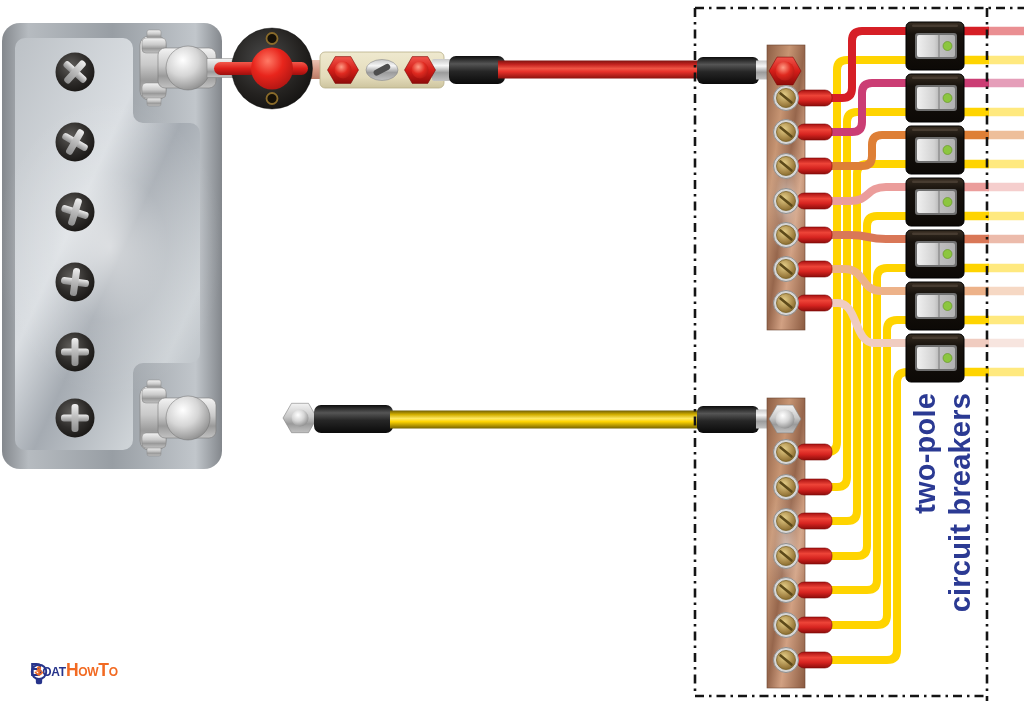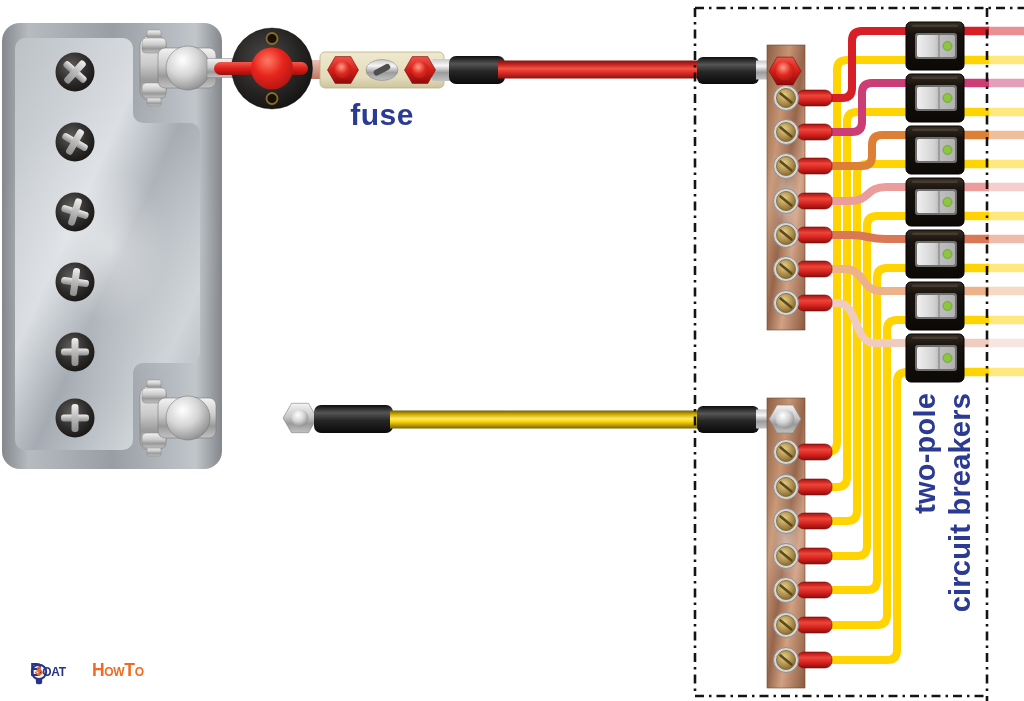--- a/index.html
+++ b/index.html
@@ -8,21 +8,21 @@
   svg{position:absolute;left:0;top:0;}
   .lbl{position:absolute;font-weight:bold;color:#2b3a93;}
   .lbl-fuse{left:332px;top:98px;width:100px;text-align:center;font-size:30px;letter-spacing:0.5px;}
   .lbl-breakers-wrap{position:absolute;left:908px;top:638px;width:0;height:0;}
   .lbl-breakers{width:245px;height:72px;transform:rotate(-90deg);transform-origin:0 0;
                 text-align:right;font-size:29px;line-height:35px;font-weight:bold;color:#2b3a93;
                 letter-spacing:0.2px;white-space:nowrap;}
   .logo{position:absolute;left:30px;top:662px;display:flex;align-items:center;gap:3px;}
   .logo-text{font-weight:bold;font-size:17.5px;font-variant:small-caps;letter-spacing:-0.3px;line-height:1;}
   .logo-text .p1{color:#27348b;}
-  .logo-text .p2{color:#f26a22;margin-left:26px;}
+  .logo-text .p2{color:#f26a22;}
 </style>
 </head>
 <body>
 
 <div class="canvas">
 
 <svg id="diagram" width="1024" height="701" viewBox="0 0 1024 701">
   <defs>
     <linearGradient id="gBattOuter" x1="0" y1="0" x2="1" y2="0">
       <stop offset="0" stop-color="#84888d"></stop>
@@ -486,21 +486,20 @@
       </g>
 
   <g stroke="#141414" stroke-width="2.6" stroke-dasharray="9 5 2.5 5" fill="none">
     <path d="M 695 8 H 1024"></path>
     <path d="M 695 8 V 696"></path>
     <path d="M 695 696 H 987"></path>
     <path d="M 987 8 V 701"></path>
   </g>
 </svg>
 
-<div class="lbl lbl-fuse">fuse</div>
 
 <div class="lbl-breakers-wrap">
   <div class="lbl-breakers">
     <div>two-pole</div>
     <div>circuit breakers</div>
   </div>
 </div>
 
 <div class="logo">
   <svg width="18" height="27" viewBox="0 0 20 29">

